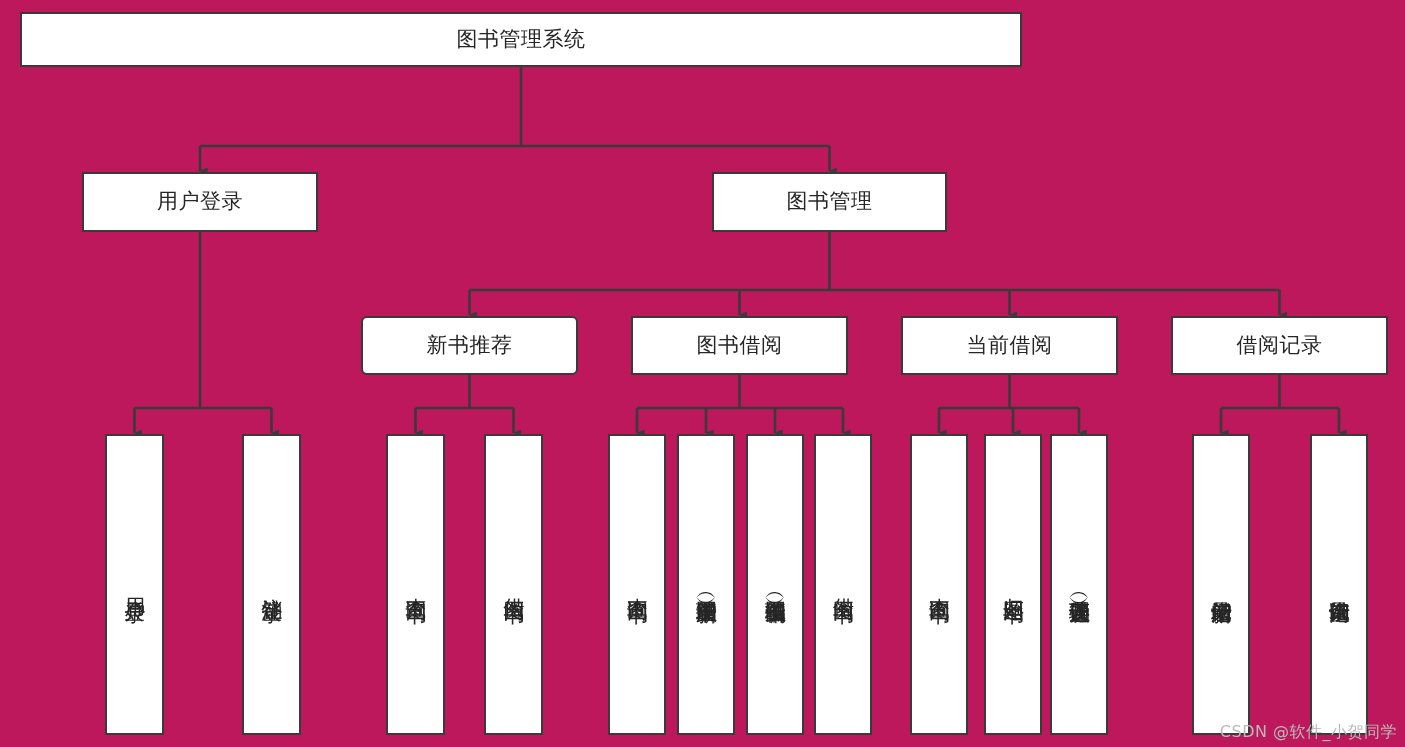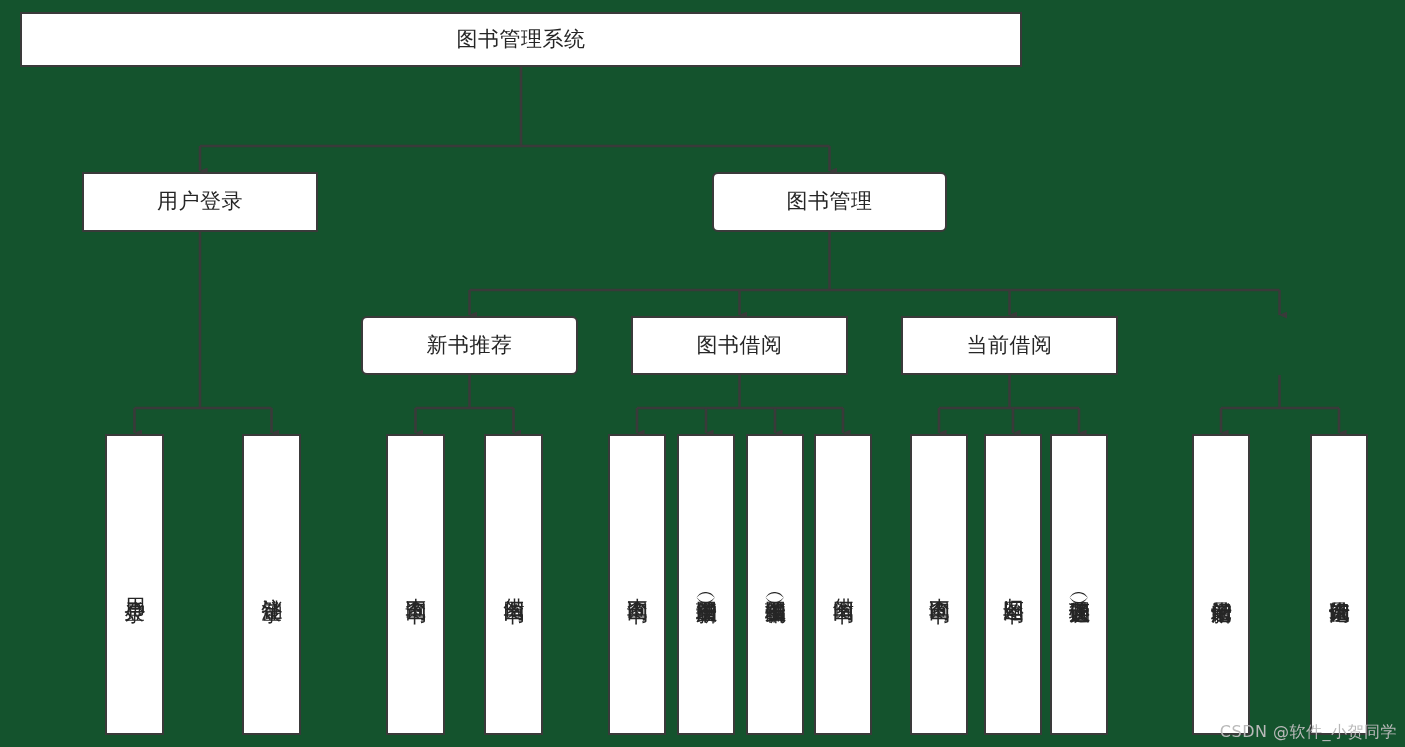--- a/index.html
+++ b/index.html
@@ -8,21 +8,21 @@
     padding: 0;
     background: #ffffff;
   }
   body {
     font-family: "DejaVu Sans", "Liberation Sans", sans-serif;
   }
   #diagram-root {
     position: relative;
     width: 1405px;
     height: 747px;
-    background: #14532d;
+    background: #be185d;
     overflow: hidden;
   }
   #diagram-svg {
     position: absolute;
     left: 0;
     top: 0;
     width: 1405px;
     height: 747px;
   }
   .node {
@@ -122,32 +122,35 @@
       </g>
   </svg>
 
   <div class="node horizontal" style="left: 20px; top: 12px; width: 1002px; height: 55px;">
     <span class="node-label">图书管理系统</span>
   </div>
 
   <div class="node horizontal" style="left: 82px; top: 172px; width: 236px; height: 60px;">
     <span class="node-label">用户登录</span>
   </div>
-  <div class="node horizontal" style="left: 712px; top: 172px; width: 235px; height: 60px; border-radius: 6px;">
+  <div class="node horizontal" style="left: 712px; top: 172px; width: 235px; height: 60px;">
     <span class="node-label">图书管理</span>
   </div>
 
   <div class="node horizontal" style="left: 361px; top: 316px; width: 217px; height: 59px; border-radius: 6px;">
     <span class="node-label">新书推荐</span>
   </div>
   <div class="node horizontal" style="left: 901px; top: 316px; width: 217px; height: 59px;">
     <span class="node-label">当前借阅</span>
   </div>
   <div class="node horizontal" style="left: 631px; top: 316px; width: 217px; height: 59px;">
     <span class="node-label">图书借阅</span>
+  </div>
+  <div class="node horizontal" style="left: 1171px; top: 316px; width: 217px; height: 59px;">
+    <span class="node-label">借阅记录</span>
   </div>
 
   <div class="node vertical" style="left: 105px; top: 434px; width: 59px; height: 301px;">
     <span class="node-label">用户登录</span>
   </div>
   <div class="node vertical" style="left: 242px; top: 434px; width: 59px; height: 301px;">
     <span class="node-label">注销登录</span>
   </div>
 
   <div class="node vertical" style="left: 386px; top: 434px; width: 59px; height: 301px;">

